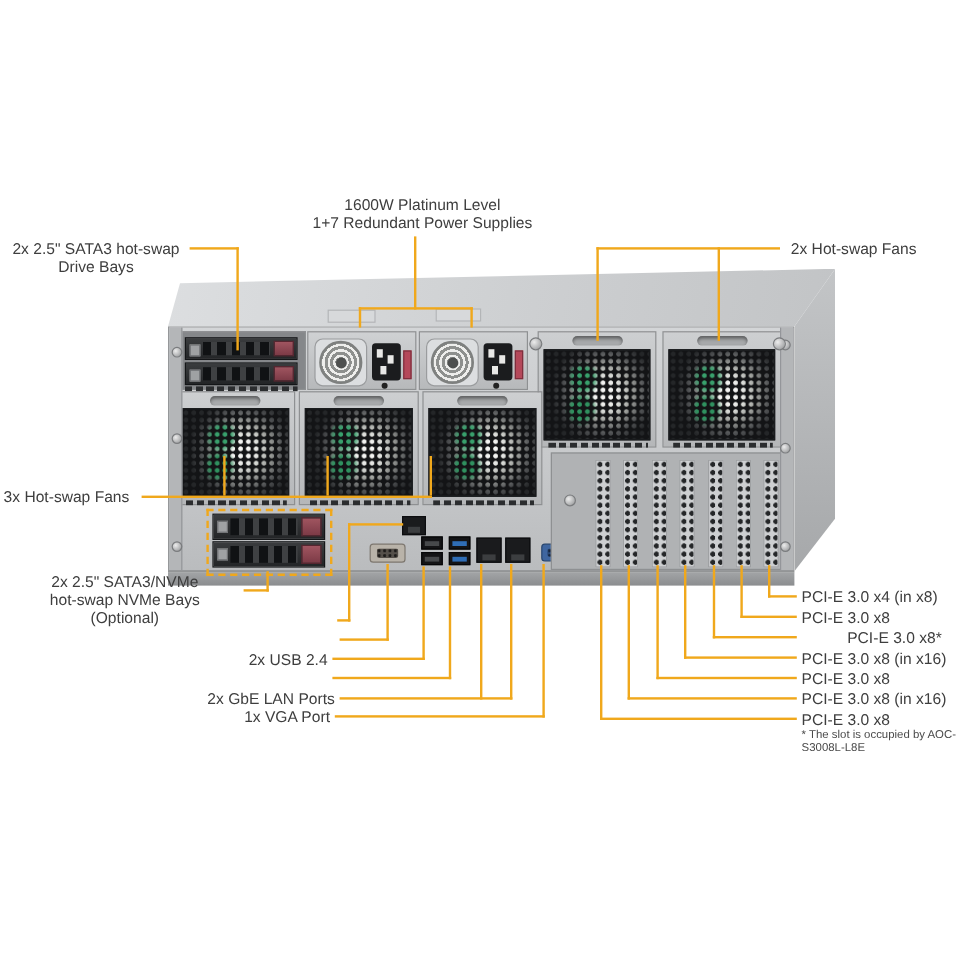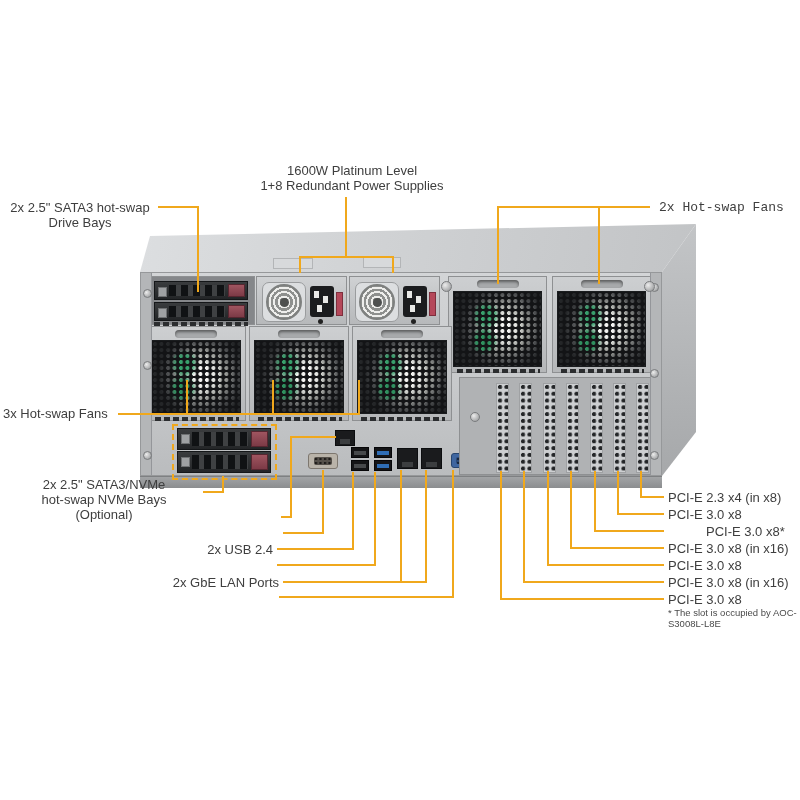--- a/index.html
+++ b/index.html
@@ -280,37 +280,38 @@
   <div class="lh" style="left:570px;top:547px;width:94px;"></div>
   <div class="lv" style="left:547px;top:471px;height:95px;"></div>
   <div class="lh" style="left:547px;top:564px;width:117px;"></div>
   <div class="lv" style="left:523px;top:471px;height:112px;"></div>
   <div class="lh" style="left:523px;top:581px;width:141px;"></div>
   <div class="lv" style="left:500px;top:471px;height:129px;"></div>
   <div class="lh" style="left:500px;top:598px;width:164px;"></div>
 
   <div class="t c" style="left:240px;top:163px;width:224px;">
     <div>1600W Platinum Level</div>
-    <div>1+8 Redundant Power Supplies</div>
+    <div>1+7 Redundant Power Supplies</div>
   </div>
   <div class="t c" style="left:5px;top:200px;width:150px;">
     <div>2x 2.5" SATA3 hot-swap</div>
     <div>Drive Bays</div>
   </div>
-  <div class="t nw" style="left:659px;top:200px;font-family:Liberation Mono, monospace;">2x Hot-swap Fans</div>
+  <div class="t nw" style="left:659px;top:200px;">2x Hot-swap Fans</div>
   <div class="t nw" style="left:3px;top:406px;">3x Hot-swap Fans</div>
   <div class="t c" style="left:2px;top:477px;width:204px;">
     <div>2x 2.5" SATA3/NVMe</div>
     <div>hot-swap NVMe Bays</div>
     <div>(Optional)</div>
   </div>
   <div class="t r nw" style="left:59px;top:542px;width:214px;">2x USB 2.4</div>
   <div class="t r nw" style="left:59px;top:575px;width:220px;">2x GbE LAN Ports</div>
-
-  <div class="t nw" style="left:668px;top:490px;">PCI-E 2.3 x4 (in x8)</div>
+  <div class="t r nw" style="left:59px;top:590px;width:216px;">1x VGA Port</div>
+
+  <div class="t nw" style="left:668px;top:490px;">PCI-E 3.0 x4 (in x8)</div>
   <div class="t nw" style="left:668px;top:507px;">PCI-E 3.0 x8</div>
   <div class="t nw" style="left:668px;top:524px;margin-left:38px;">PCI-E 3.0 x8*</div>
   <div class="t nw" style="left:668px;top:541px;">PCI-E 3.0 x8 (in x16)</div>
   <div class="t nw" style="left:668px;top:558px;">PCI-E 3.0 x8</div>
   <div class="t nw" style="left:668px;top:575px;">PCI-E 3.0 x8 (in x16)</div>
   <div class="t nw" style="left:668px;top:592px;">PCI-E 3.0 x8</div>
   <div class="fn" style="left:668px;top:608px;width:132px;">
     <div>* The slot is occupied by AOC-</div>
     <div>S3008L-L8E</div>
   </div>

